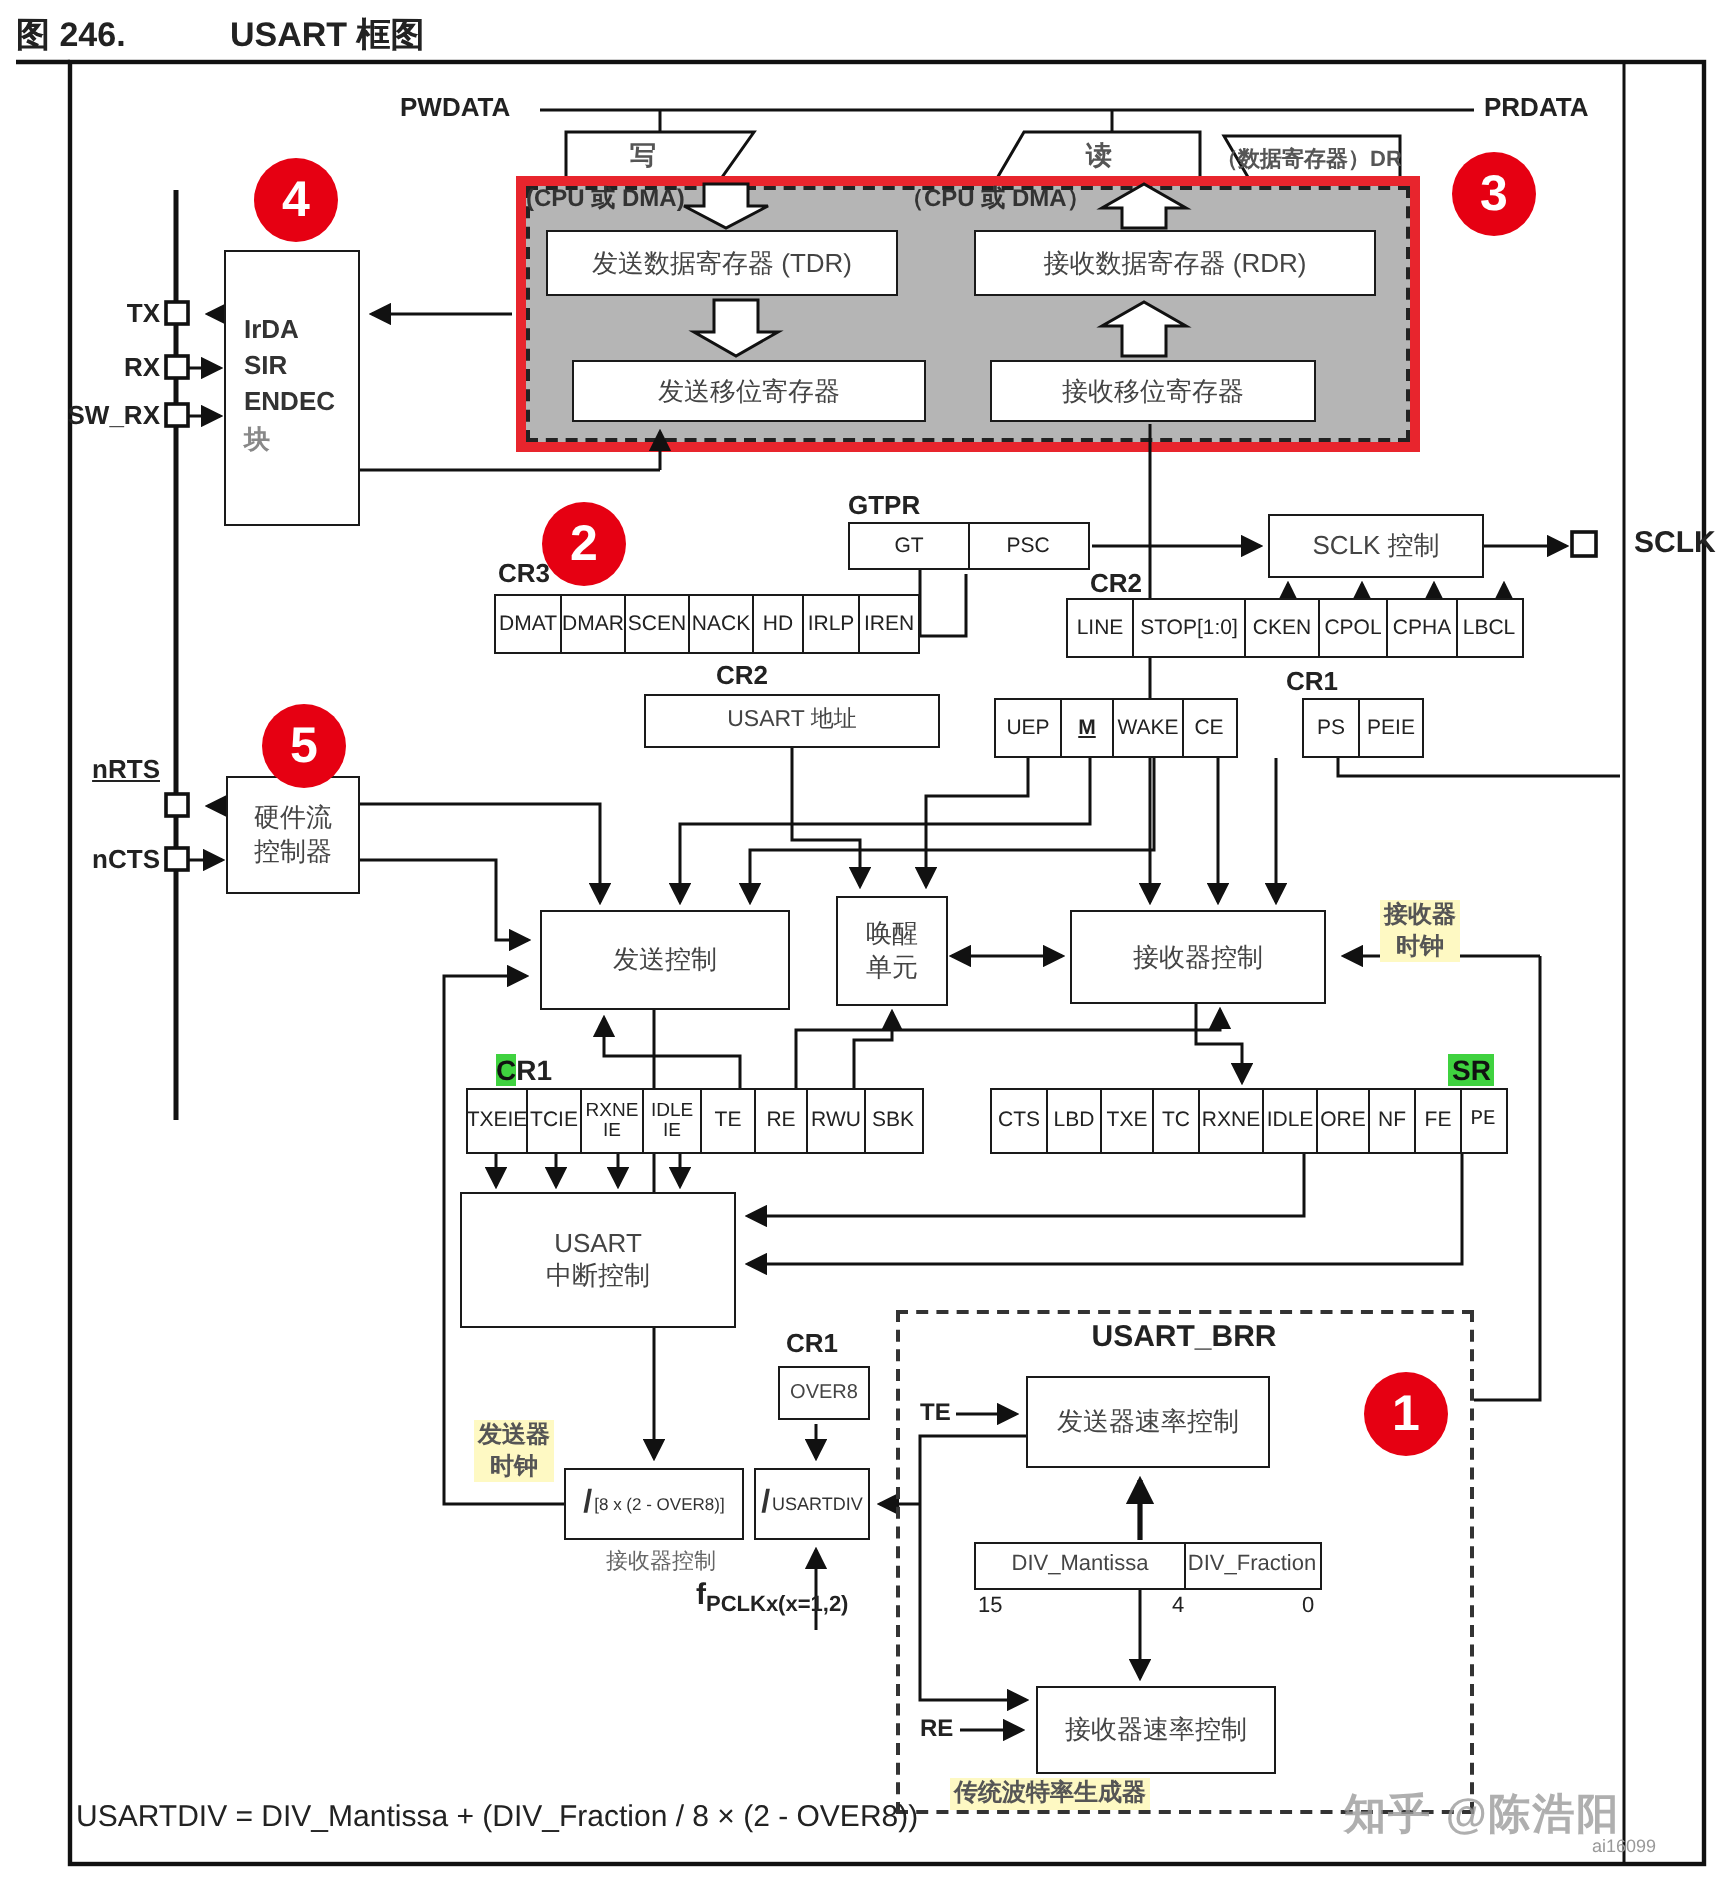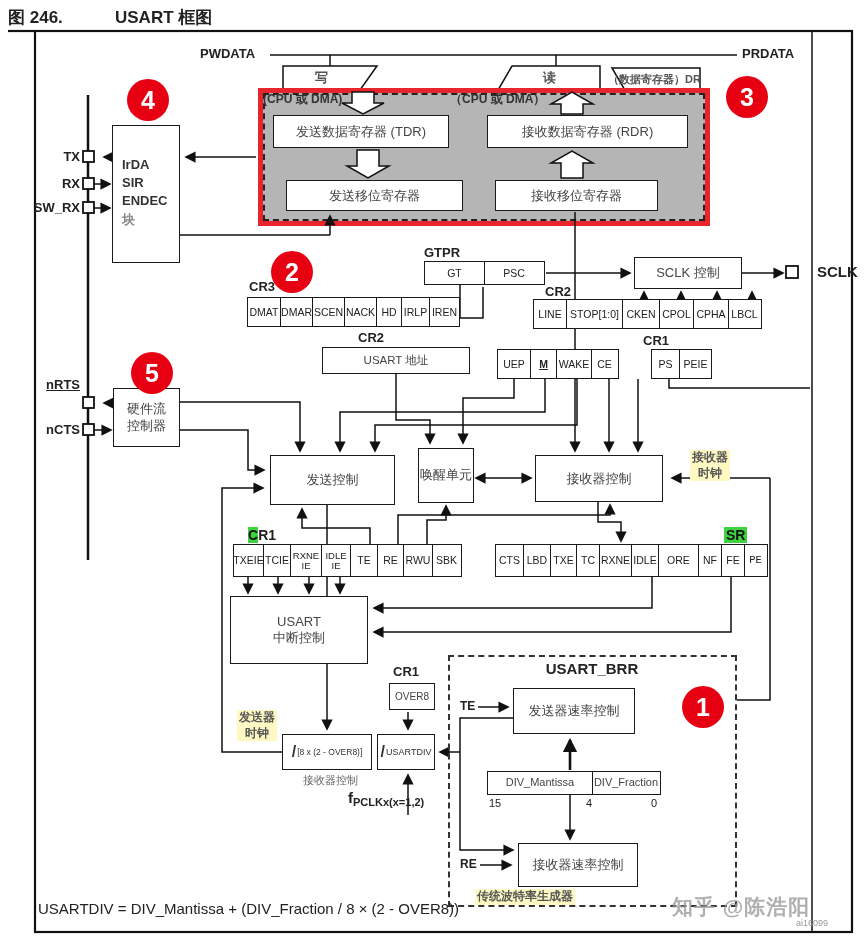--- a/index.html
+++ b/index.html
@@ -217,21 +217,21 @@
   <span style="width:30px;margin-left:32px;">PS</span>
   <span style="width:33px;">PEIE</span>
 </div>
 
 <div class="box two-line" style="left:113px;top:388px;width:67px;height:59px;flex-direction:column;">
   <div>硬件流</div>
   <div>控制器</div>
 </div>
 
 <div class="box" style="left:270px;top:455px;width:125px;height:50px;">发送控制</div>
-<div class="box two-line" style="left:418px;top:448px;width:56px;height:55px;">
+<div class="box two-line" style="left:418px;top:448px;width:56px;height:55px;flex-direction:column;">
   <div>唤醒</div>
   <div>单元</div>
 </div>
 <div class="box" style="left:535px;top:455px;width:128px;height:47px;">接收器控制</div>
 <div class="lbl yl" style="left:690px;top:450px;z-index:5;">
   <div>接收器</div>
   <div>时钟</div>
 </div>
 
 <div class="lbl bold" style="left:248px;top:527px;font-size:14px;"><span class="greenhl">C</span><span>R1</span></div>
@@ -247,21 +247,21 @@
 </div>
 
 <div class="lbl bold greenhl" style="left:724px;top:527px;font-size:14px;padding:0 2px;">SR</div>
 <div class="reg-row" style="left:495px;top:544px;height:33px;">
   <span style="width:29px;">CTS</span>
   <span style="width:29px;">LBD</span>
   <span style="width:27px;">TXE</span>
   <span style="width:25px;">TC</span>
   <span style="width:33px;">RXNE</span>
   <span style="width:29px;">IDLE</span>
-  <span style="width:41px;">ORE</span>
+  <span style="width:27px;">ORE</span>
   <span style="width:25px;">NF</span>
   <span style="width:24px;">FE</span>
   <span style="width:24px;font-family:Liberation Mono, monospace;">PE</span>
 </div>
 
 <div class="box two-line" style="left:230px;top:596px;width:138px;height:68px;flex-direction:column;">
   <div>USART</div>
   <div>中断控制</div>
 </div>
 

